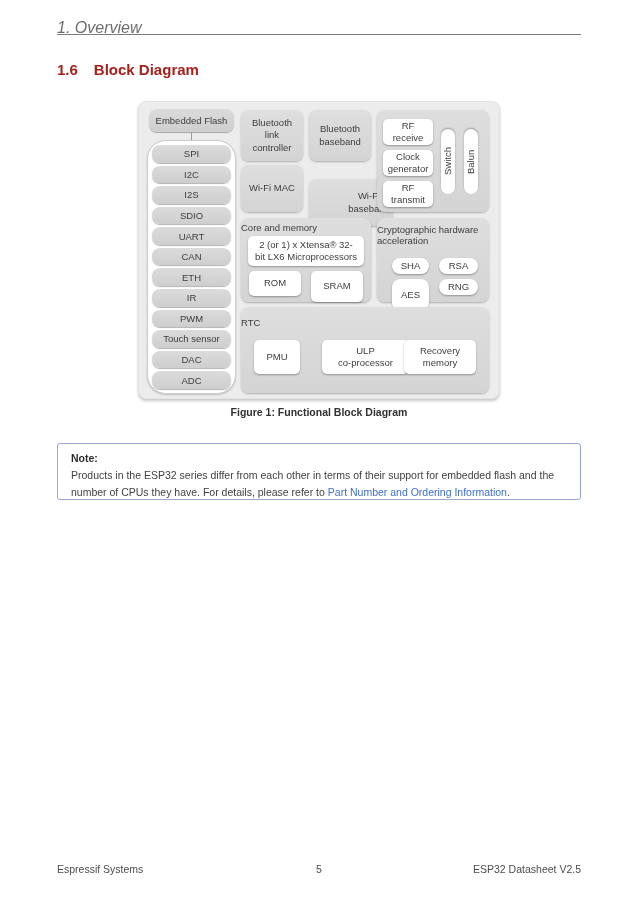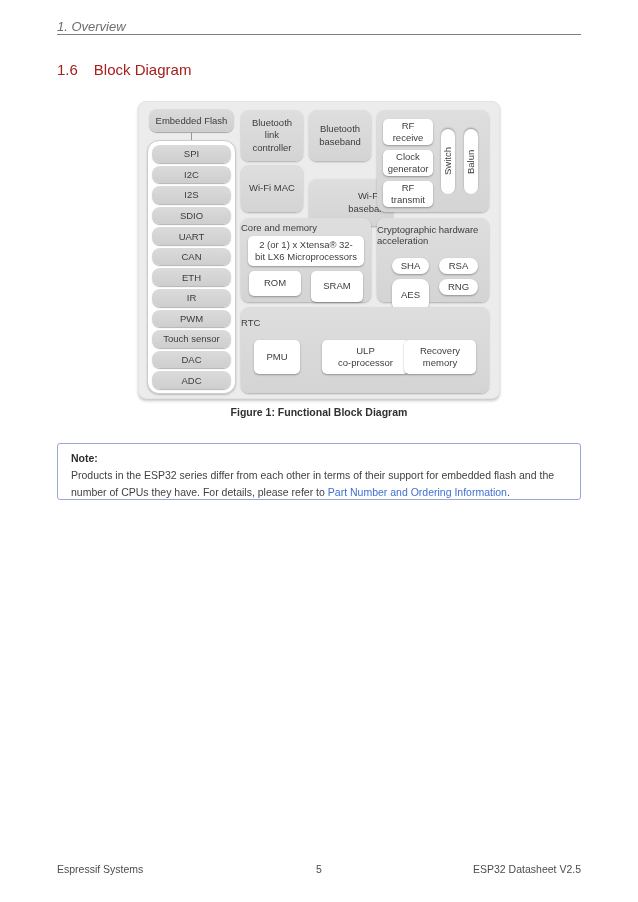--- a/index.html
+++ b/index.html
@@ -1,41 +1,41 @@
 <!DOCTYPE html>
 <html><head>
 <meta charset="utf-8">
 <style>
   html,body{margin:0;padding:0;}
   body{
     width:638px;height:902px;background:#ffffff;position:relative;
     font-family:"Liberation Sans", sans-serif;color:#3c3c3c;overflow:hidden;
   }
   
-  .runhead{position:absolute;left:57px;top:19px;font-size:13px;font-style:italic;color:#6d6d6d;}
+  .runhead{position:absolute;left:57px;top:19px;font-size:16px;font-style:italic;color:#6d6d6d;}
   .runrule{position:absolute;left:57px;top:34px;width:524px;height:1px;background:#7d7d7d;}
   
-  .heading{position:absolute;left:57px;top:61px;font-size:15px;font-weight:normal;color:#a6201c;}
+  .heading{position:absolute;left:57px;top:61px;font-size:15px;font-weight:bold;color:#a6201c;}
   .heading .num{margin-right:16px;}
   
   .diagram{position:absolute;left:138px;top:101px;width:362px;height:298px;
     background:#ececec;border:1px solid #e3e3e3;border-radius:8px;
     box-shadow:0 2px 3px rgba(0,0,0,.22);box-sizing:border-box;}
   .gbox{position:absolute;background:linear-gradient(#dedede,#d4d4d4);
     border-radius:8px;box-shadow:0 1px 2px rgba(0,0,0,.28);}
   .wbox{position:absolute;background:#ffffff;border-radius:5px;
     box-shadow:0 1px 2px rgba(0,0,0,.32);}
   .cc{display:flex;align-items:center;justify-content:center;text-align:center;
     font-size:9.5px;line-height:1.3;white-space:pre-line;color:#3c3c3c;}
   .gpill{background:linear-gradient(#dbdbdb,#cecece);border-radius:8px;
     box-shadow:0 1px 1px rgba(0,0,0,.3);display:flex;align-items:center;
     justify-content:center;font-size:9.5px;color:#3c3c3c;}
   .connector{position:absolute;left:52px;top:30px;width:1px;height:8px;background:#999;}
   .periphwrap{position:absolute;left:8px;top:38px;width:89px;height:254px;
-    background:#ffffff;border:1px solid #cccccc;border-radius:12px;
+    background:#ffffff;border:1px solid #cccccc;border-radius:19px;
     box-shadow:0 1px 2px rgba(0,0,0,.2);box-sizing:border-box;
     display:flex;flex-direction:column;justify-content:space-between;padding:4px;}
   .periphwrap .gpill{height:17.5px;flex:none;}
   .boxtitle{position:absolute;left:0;right:0;text-align:left;font-size:9.5px;
     line-height:1.2;white-space:pre-line;color:#3c3c3c;}
   .vpill{writing-mode:vertical-rl;transform:rotate(180deg);}
   
   .caption{position:absolute;left:0;top:406px;width:638px;text-align:center;
     font-size:10.5px;font-weight:bold;color:#303030;}
   

